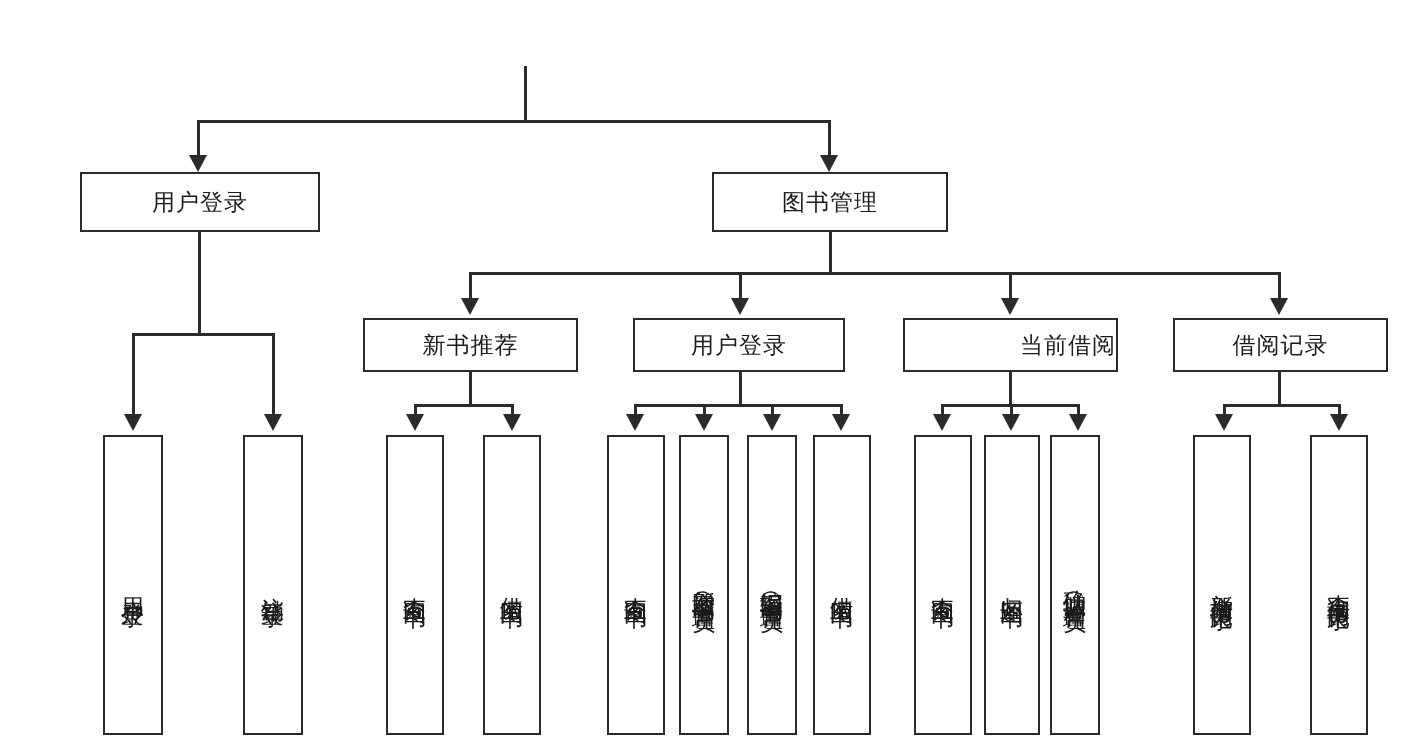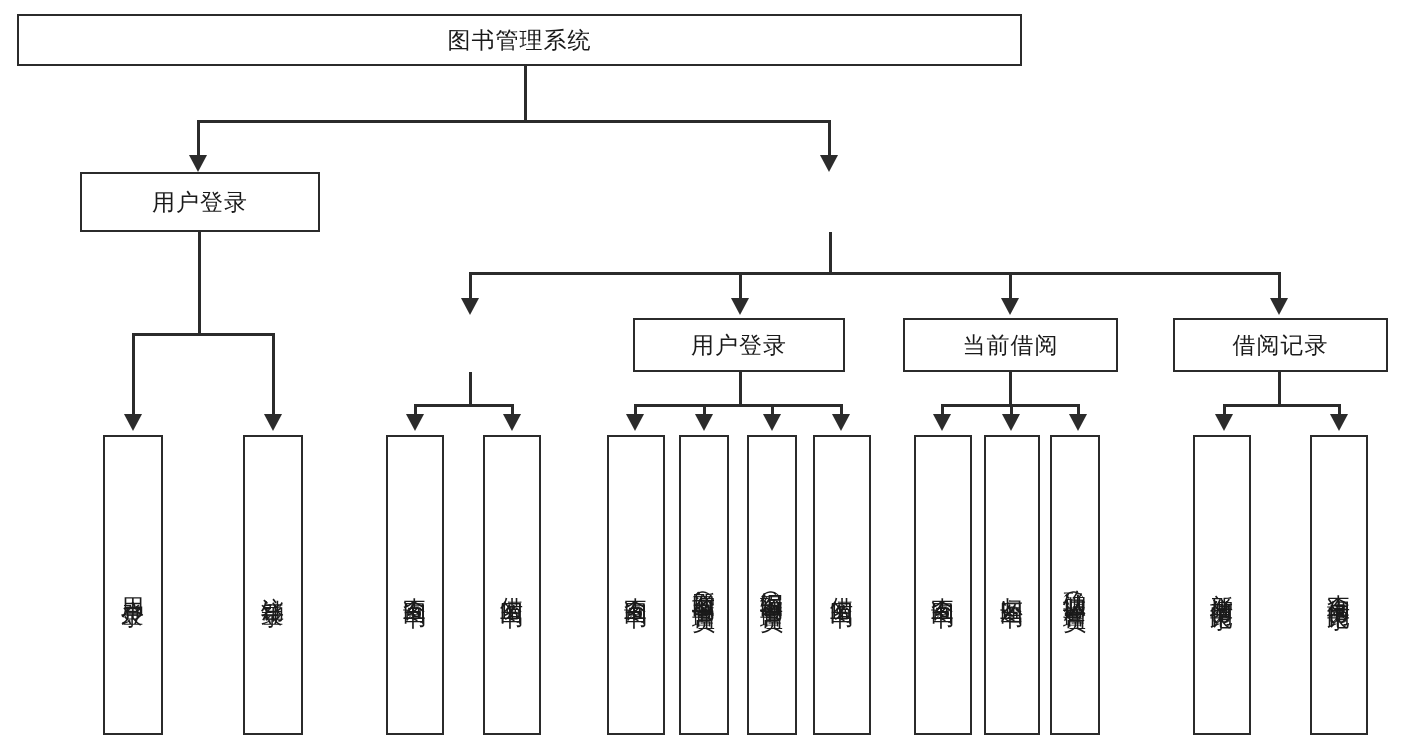--- a/index.html
+++ b/index.html
@@ -73,35 +73,35 @@
     white-space:nowrap;
     letter-spacing:0.5px;
     pointer-events:none;
   }
 </style>
 </head>
 <body>
 
 <div id="canvas">
 
-  <div class="box horiz" style="left:17px;top:14px;width:1005px;height:52px;">
-    <span>图书管理系统</span>
-  </div>
 
   <div class="vline" style="left:524px;top:66px;height:56px;"></div>
 
   <div class="hline" style="left:197px;top:120px;width:634px;"></div>
 
   <div class="vline" style="left:197px;top:120px;height:38px;"></div>
   <div class="arrow" style="left:189px;top:155px;"></div>
   <div class="vline" style="left:828px;top:120px;height:38px;"></div>
   <div class="arrow" style="left:820px;top:155px;"></div>
 
   <div class="box horiz" style="left:80px;top:172px;width:240px;height:60px;">
     <span>用户登录</span>
+  </div>
+  <div class="box horiz" style="left:712px;top:172px;width:236px;height:60px;">
+    <span>图书管理</span>
   </div>
 
   <div class="vline" style="left:198px;top:232px;height:103px;"></div>
   <div class="hline" style="left:132px;top:333px;width:143px;"></div>
   <div class="vline" style="left:132px;top:333px;height:83px;"></div>
   <div class="arrow" style="left:124px;top:414px;"></div>
   <div class="vline" style="left:272px;top:333px;height:83px;"></div>
   <div class="arrow" style="left:264px;top:414px;"></div>
 
   <div class="vline" style="left:829px;top:232px;height:42px;"></div>
@@ -112,24 +112,27 @@
 
   <div class="vline" style="left:739px;top:272px;height:28px;"></div>
   <div class="arrow" style="left:731px;top:298px;"></div>
 
   <div class="vline" style="left:1009px;top:272px;height:28px;"></div>
   <div class="arrow" style="left:1001px;top:298px;"></div>
 
   <div class="vline" style="left:1278px;top:272px;height:28px;"></div>
   <div class="arrow" style="left:1270px;top:298px;"></div>
 
+  <div class="box horiz" style="left:363px;top:318px;width:215px;height:54px;">
+    <span>新书推荐</span>
+  </div>
   <div class="box horiz" style="left:633px;top:318px;width:212px;height:54px;">
     <span>用户登录</span>
   </div>
-  <div class="box horiz" style="left:903px;top:318px;width:215px;height:54px;">
+  <div class="box horiz" style="left:903px;top:318px;width:215px;height:54px;justify-content:flex-end;">
     <span>当前借阅</span>
   </div>
   <div class="box horiz" style="left:1173px;top:318px;width:215px;height:54px;">
     <span>借阅记录</span>
   </div>
 
   <div class="vline" style="left:469px;top:372px;height:34px;"></div>
   <div class="hline" style="left:414px;top:404px;width:99px;"></div>
   <div class="vline" style="left:414px;top:404px;height:12px;"></div>
   <div class="arrow" style="left:406px;top:414px;"></div>

